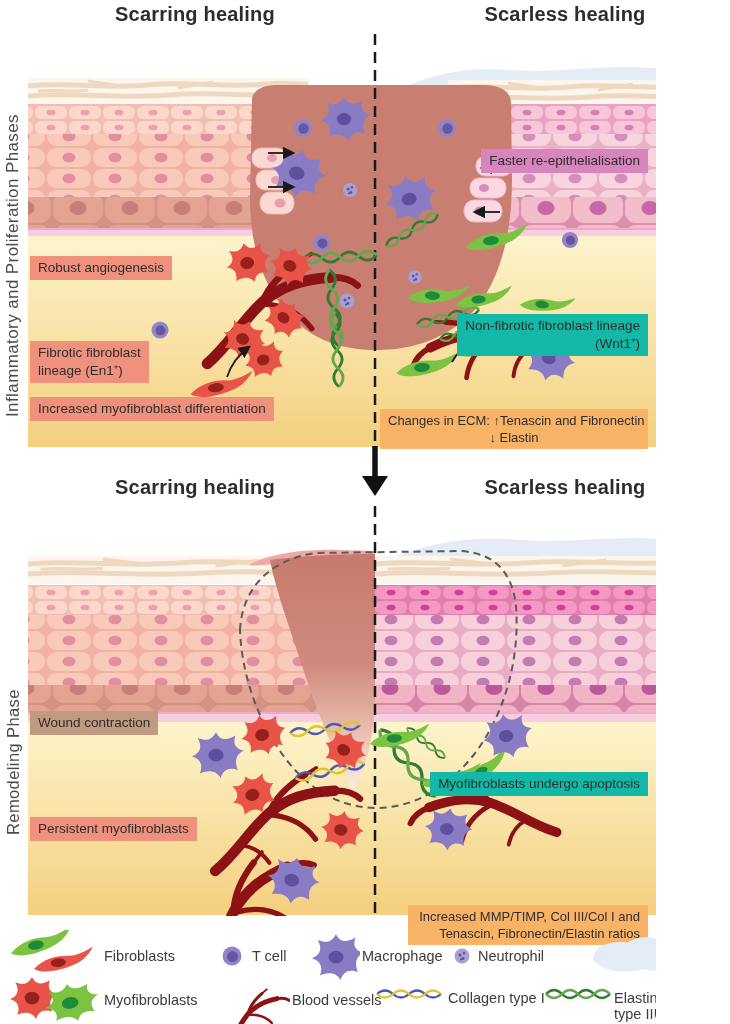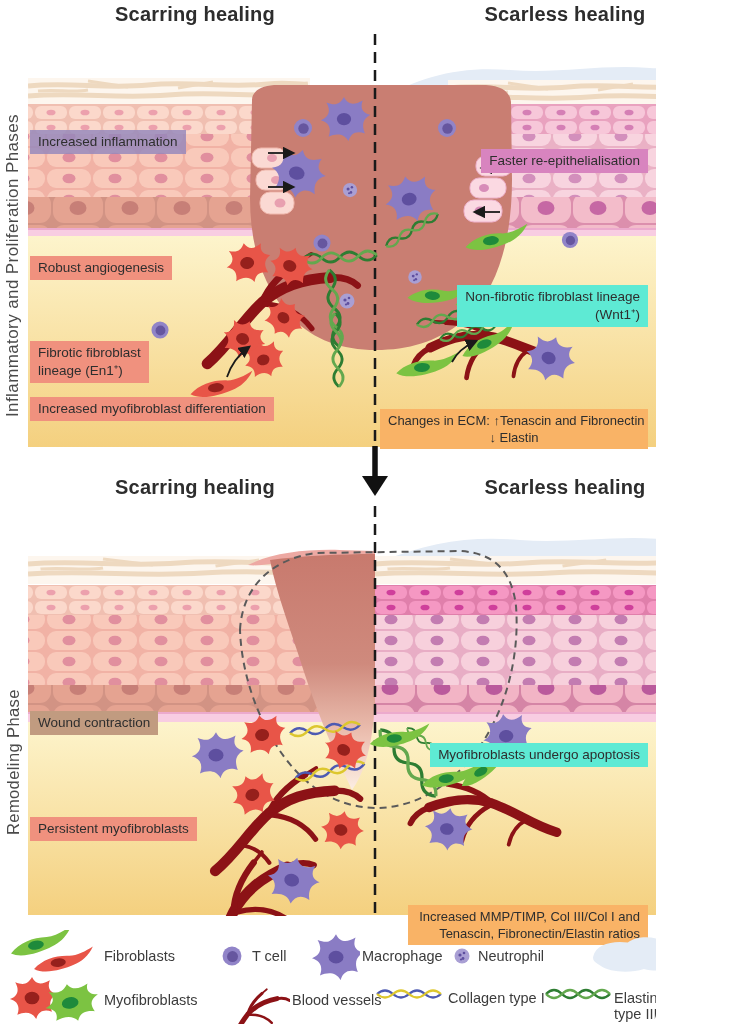--- a/index.html
+++ b/index.html
@@ -9,21 +9,21 @@
        letter-spacing:0.2px;}
   .vlabel{position:absolute;writing-mode:vertical-rl;transform:rotate(180deg);
           font-size:17px;color:#4a4a4a;display:flex;align-items:center;justify-content:center;
           width:26px;letter-spacing:0.4px;}
   .lbl{position:absolute;font-size:13.5px;color:#2e2e2e;padding:3px 8px;line-height:1.32;
        white-space:nowrap;}
   .lbl div{white-space:nowrap;}
   .bg-purple{background:rgba(148,136,188,0.82);}
   .bg-pink{background:#d884bf;}
   .bg-salmon{background:#f0917e;}
-  .bg-green{background:#5eead4;}
+  .bg-green{background:#14b8a6;margin-top:29px;}
   .bg-orange{background:#f9b366;margin-top:21px;}
   .bg-brown{background:#c19b80;}
   .scene{position:absolute;}
   .legend-label{position:absolute;font-size:14.5px;color:#3c3c3c;}
   .arr{stroke:#1a1a1a;stroke-width:1.8;fill:none;marker-end:url(#ah);}
 </style>
 </head>
 <body>
 
 <div class="page">
@@ -326,21 +326,20 @@
   </g>
 
   <g>
     <use href="#macro" transform="translate(216,754) scale(1.15)"></use>
     <use href="#macro" transform="translate(292,879) scale(1.15) rotate(14)"></use>
     <use href="#macro" transform="translate(506,735) scale(1.1) rotate(-8)"></use>
     <use href="#macro" transform="translate(447,828) scale(1.05) rotate(10)"></use>
   </g>
 </svg>
 
-<div class="lbl bg-purple" style="left:30px;top:130px">Increased inflammation</div>
 <div class="lbl bg-pink" style="right:8px;top:149px">Faster re-epithelialisation</div>
 <div class="lbl bg-salmon" style="left:30px;top:256px">Robust angiogenesis</div>
 <div class="lbl bg-green" style="right:8px;top:285px;text-align:right">
   <div>Non-fibrotic fibroblast lineage</div>
   <div>(Wnt1⁺)</div>
 </div>
 <div class="lbl bg-salmon" style="left:30px;top:341px">
   <div>Fibrotic fibroblast</div>
   <div>lineage (En1⁺)</div>
 </div>

